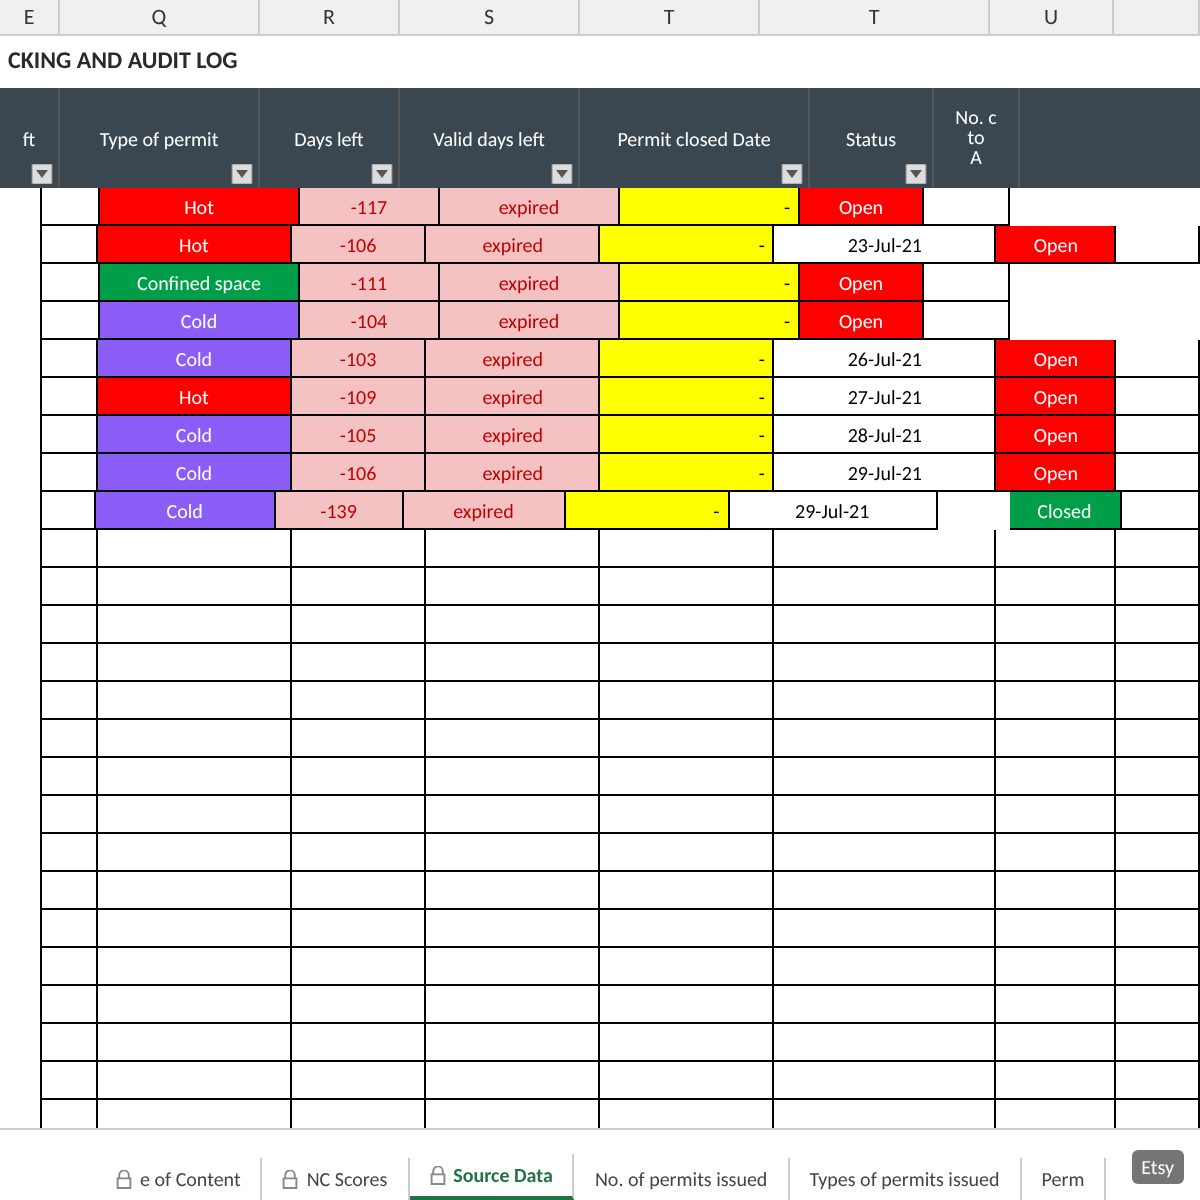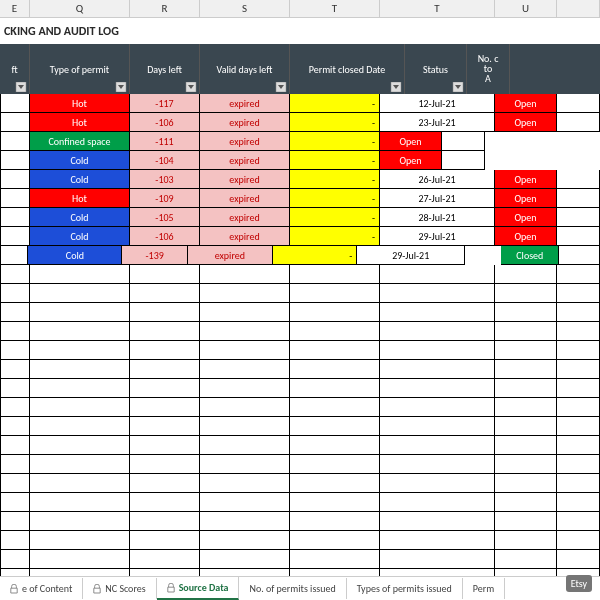--- a/index.html
+++ b/index.html
@@ -6,40 +6,40 @@
 body { font-family: Calibri, Arial, sans-serif; font-size: 11px; background: #fff; width: 600px; height: 600px; overflow: hidden; }
 .container { display: flex; flex-direction: column; height: 100%; }
 .col-letters { display: flex; background: #fff; border-bottom: 1px solid #ccc; flex-shrink: 0; }
 .col-letter { text-align: center; padding: 2px 0; font-size: 11px; color: #333; border-right: 1px solid #ccc; background: #f0f0f0; }
 .title-row { display: flex; flex-shrink: 0; align-items: flex-end; }
 .title-cell { font-weight: bold; font-size: 12px; padding: 6px 4px; color: #2a2a2a; }
 .header-row { display: flex; background: #3a4750; flex-shrink: 0; }
 .hdr { color: #fff; text-align: center; padding: 10px 2px; font-size: 10px; border-right: 1px solid #555; position: relative; display: flex; align-items: center; justify-content: center; }
 .filter-icon { width: 12px; height: 10px; position: absolute; bottom: 2px; right: 2px; }
 .filter-icon svg { width: 100%; height: 100%; }
-.grid-body { flex: 1; overflow: hidden; }
+.grid-body { flex: 1; overflow: hidden; padding-left: 20px; }
 .data-row, .empty-row { display: flex; }
 .cell { border: 1px solid #000; border-top: none; border-left: none; padding: 2px 2px; text-align: center; height: 19px; display: flex; align-items: center; justify-content: center; font-size: 10px; }
 .cell:first-child { border-left: 1px solid #000; }
 .c-e { width: 30px; }
 .c-q { width: 100px; }
 .c-r { width: 70px; }
 .c-s { width: 90px; }
 .c-t { width: 90px; }
 .c-tt { width: 115px; }
 .c-u { width: 62px; }
 .c-v { width: 43px; }
 .hot { background: #ff0000; color: #fff; }
-.cold { background: #1d4ed8; color: #fff; }
+.cold { background: #8b5cf6; color: #fff; }
 .confined { background: #009e49; color: #fff; }
 .pink { background: #f4c2c2; color: #c00000; }
 .yellow { background: #ffff00; }
 .open { background: #ff0000; color: #fff; }
 .closed { background: #009e49; color: #fff; margin-left: 36px; }
-.tabs { display: flex; background: #fff; border-top: 1px solid #ccc; flex-shrink: 0; height: 24px; align-items: center; }
+.tabs { display: flex; background: #fff; border-top: 1px solid #ccc; flex-shrink: 0; height: 36px; align-items: flex-end; padding-left: 48px; }
 .tab { padding: 4px 10px; font-size: 10px; border-right: 1px solid #ccc; display: flex; align-items: center; gap: 4px; color: #444; cursor: pointer; white-space: nowrap; }
 .tab.active { border-bottom: 2px solid #217346; color: #217346; font-weight: bold; }
 .lock-icon { width: 8px; height: 10px; fill: #888; }
 .etsy-badge { position: fixed; bottom: 8px; right: 8px; background: #757575; color: #fff; border-radius: 3px; padding: 2px 5px; font-size: 10px; }
 </style>
 </head>
 <body>
 
 <div class="container">
 
@@ -108,21 +108,20 @@
       </div>
 </div>
 
 <div class="grid-body" id="grid-body">
       <div class="data-row">
         <div class="cell c-e"></div>
         <div class="cell c-q hot">Hot</div>
         <div class="cell c-r pink">-117</div>
         <div class="cell c-s pink">expired</div>
         <div class="cell c-t yellow" style="justify-content:flex-end;padding-right:4px">-</div>
-        <div class="cell c-tt">12-Jul-21</div>
         <div class="cell c-u open">Open</div>
         <div class="cell c-v"></div>
       </div>
       <div class="data-row">
         <div class="cell c-e"></div>
         <div class="cell c-q hot">Hot</div>
         <div class="cell c-r pink">-106</div>
         <div class="cell c-s pink">expired</div>
         <div class="cell c-t yellow" style="justify-content:flex-end;padding-right:4px">-</div>
         <div class="cell c-tt">23-Jul-21</div>

